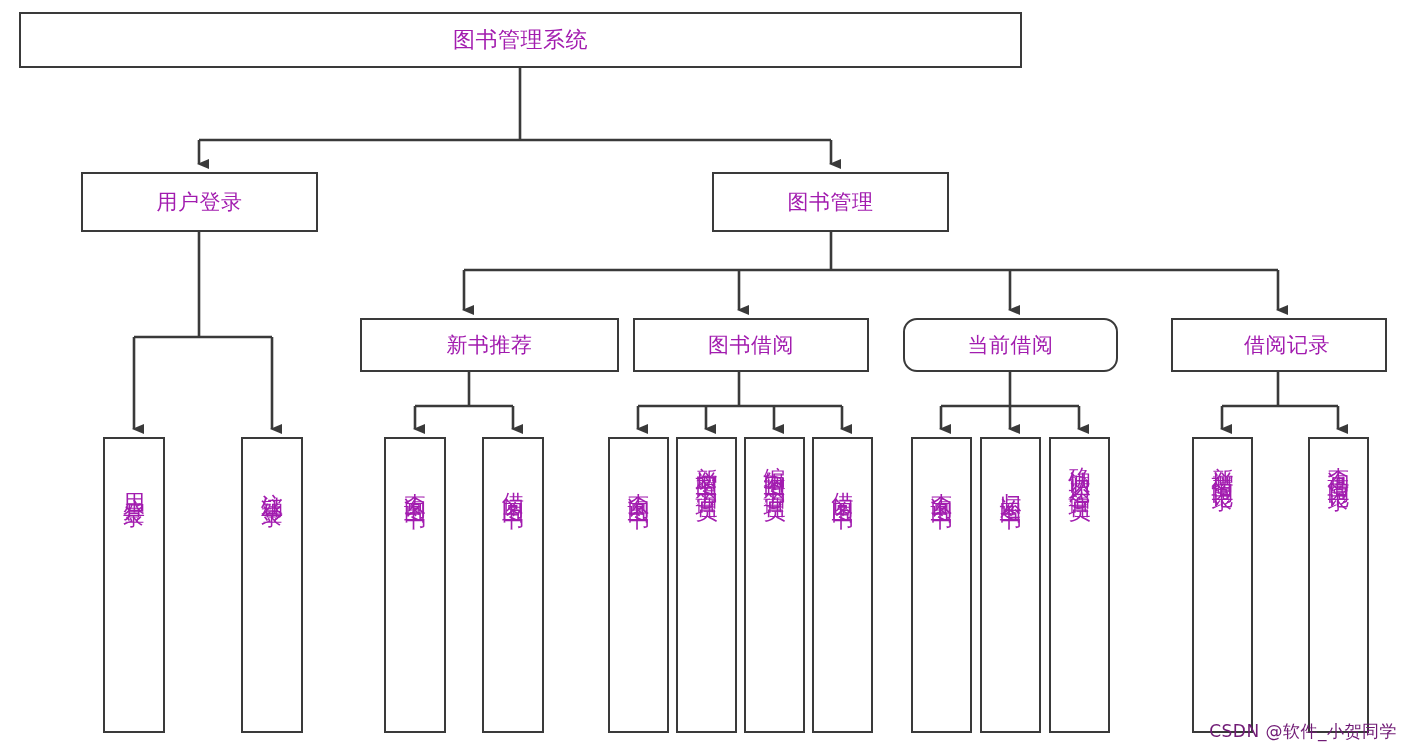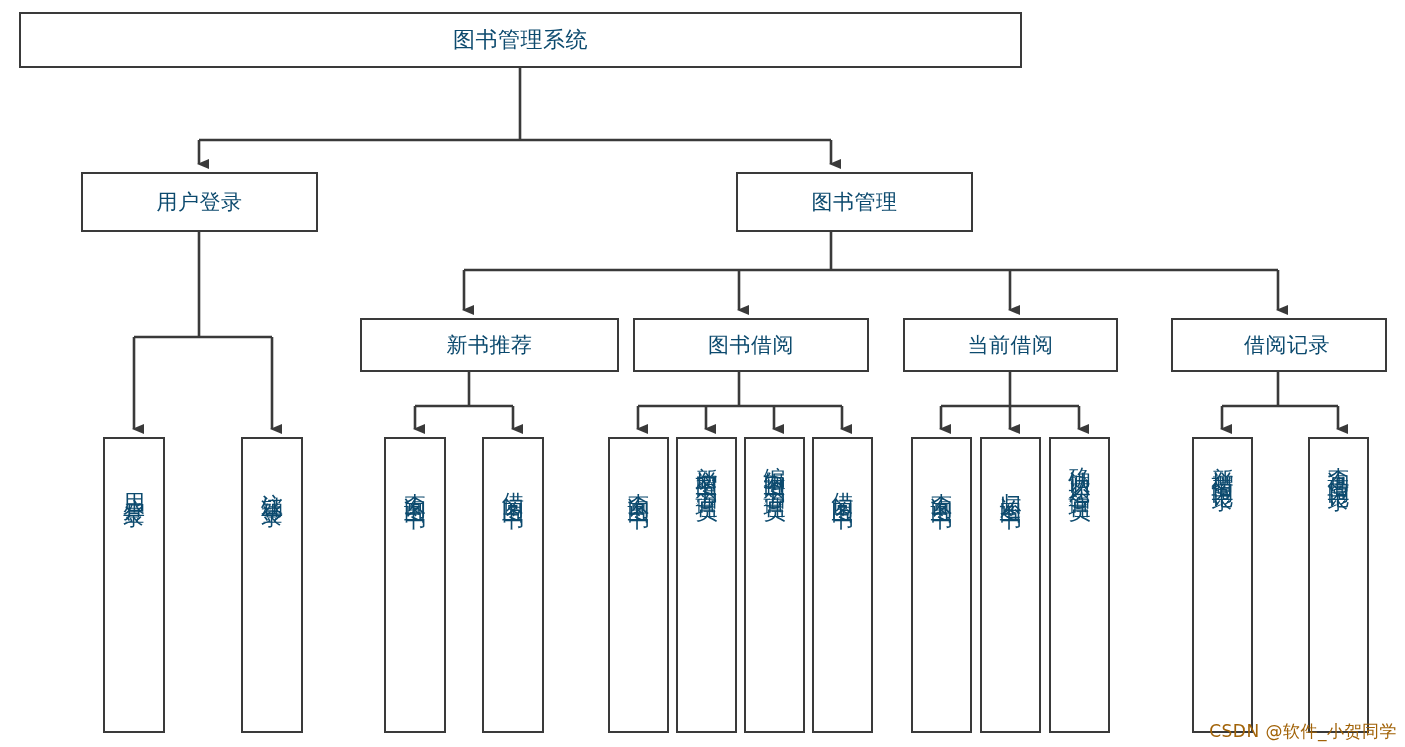--- a/index.html
+++ b/index.html
@@ -31,21 +31,21 @@
     position: absolute;
     box-sizing: border-box;
     background: #ffffff;
     border: 2.5px solid #3a3a3a;
     display: flex;
     align-items: center;
     justify-content: center;
     z-index: 2;
   }
   .node .label {
-    color: #0c4a6e;
+    color: #a21caf;
     line-height: 1.18;
     text-align: center;
     letter-spacing: 0.5px;
   }
   
   .node.horiz .label {
     writing-mode: horizontal-tb;
     font-size: 21px;
   }
   .node.root .label {
@@ -67,21 +67,21 @@
   }
   
   .node.vert.tall {
     padding-top: 10px;
   }
   .watermark {
     position: absolute;
     right: 8px;
     bottom: 4px;
     font-size: 17px;
-    color: #a16207;
+    color: #701a75;
     z-index: 5;
     white-space: nowrap;
     letter-spacing: 0.5px;
   }
 </style>
 </head>
 <body>
 
 <div id="diagram">
 
@@ -136,31 +136,31 @@
     </g>
   </svg>
 
   <div class="node horiz root" style="left:19px; top:12px; width:1003px; height:56px;">
     <span class="label">图书管理系统</span>
   </div>
 
   <div class="node horiz" style="left:81px; top:172px; width:237px; height:60px;">
     <span class="label">用户登录</span>
   </div>
-  <div class="node horiz" style="left:712px; top:172px; width:237px; height:60px;margin-left:24px;">
+  <div class="node horiz" style="left:712px; top:172px; width:237px; height:60px;">
     <span class="label">图书管理</span>
   </div>
 
   <div class="node horiz" style="left:360px; top:318px; width:259px; height:54px;">
     <span class="label">新书推荐</span>
   </div>
   <div class="node horiz" style="left:633px; top:318px; width:236px; height:54px;">
     <span class="label">图书借阅</span>
   </div>
-  <div class="node horiz" style="left:903px; top:318px; width:215px; height:54px;">
+  <div class="node horiz" style="left:903px; top:318px; width:215px; height:54px;border-radius:14px;">
     <span class="label">当前借阅</span>
   </div>
   <div class="node horiz" style="left:1171px; top:318px; width:216px; height:54px;padding-left:16px;">
     <span class="label">借阅记录</span>
   </div>
 
   <div class="node vert" style="left:103px; top:437px; width:62px; height:296px;">
     <span class="label">用户登录</span>
   </div>
   <div class="node vert" style="left:241px; top:437px; width:62px; height:296px;">

